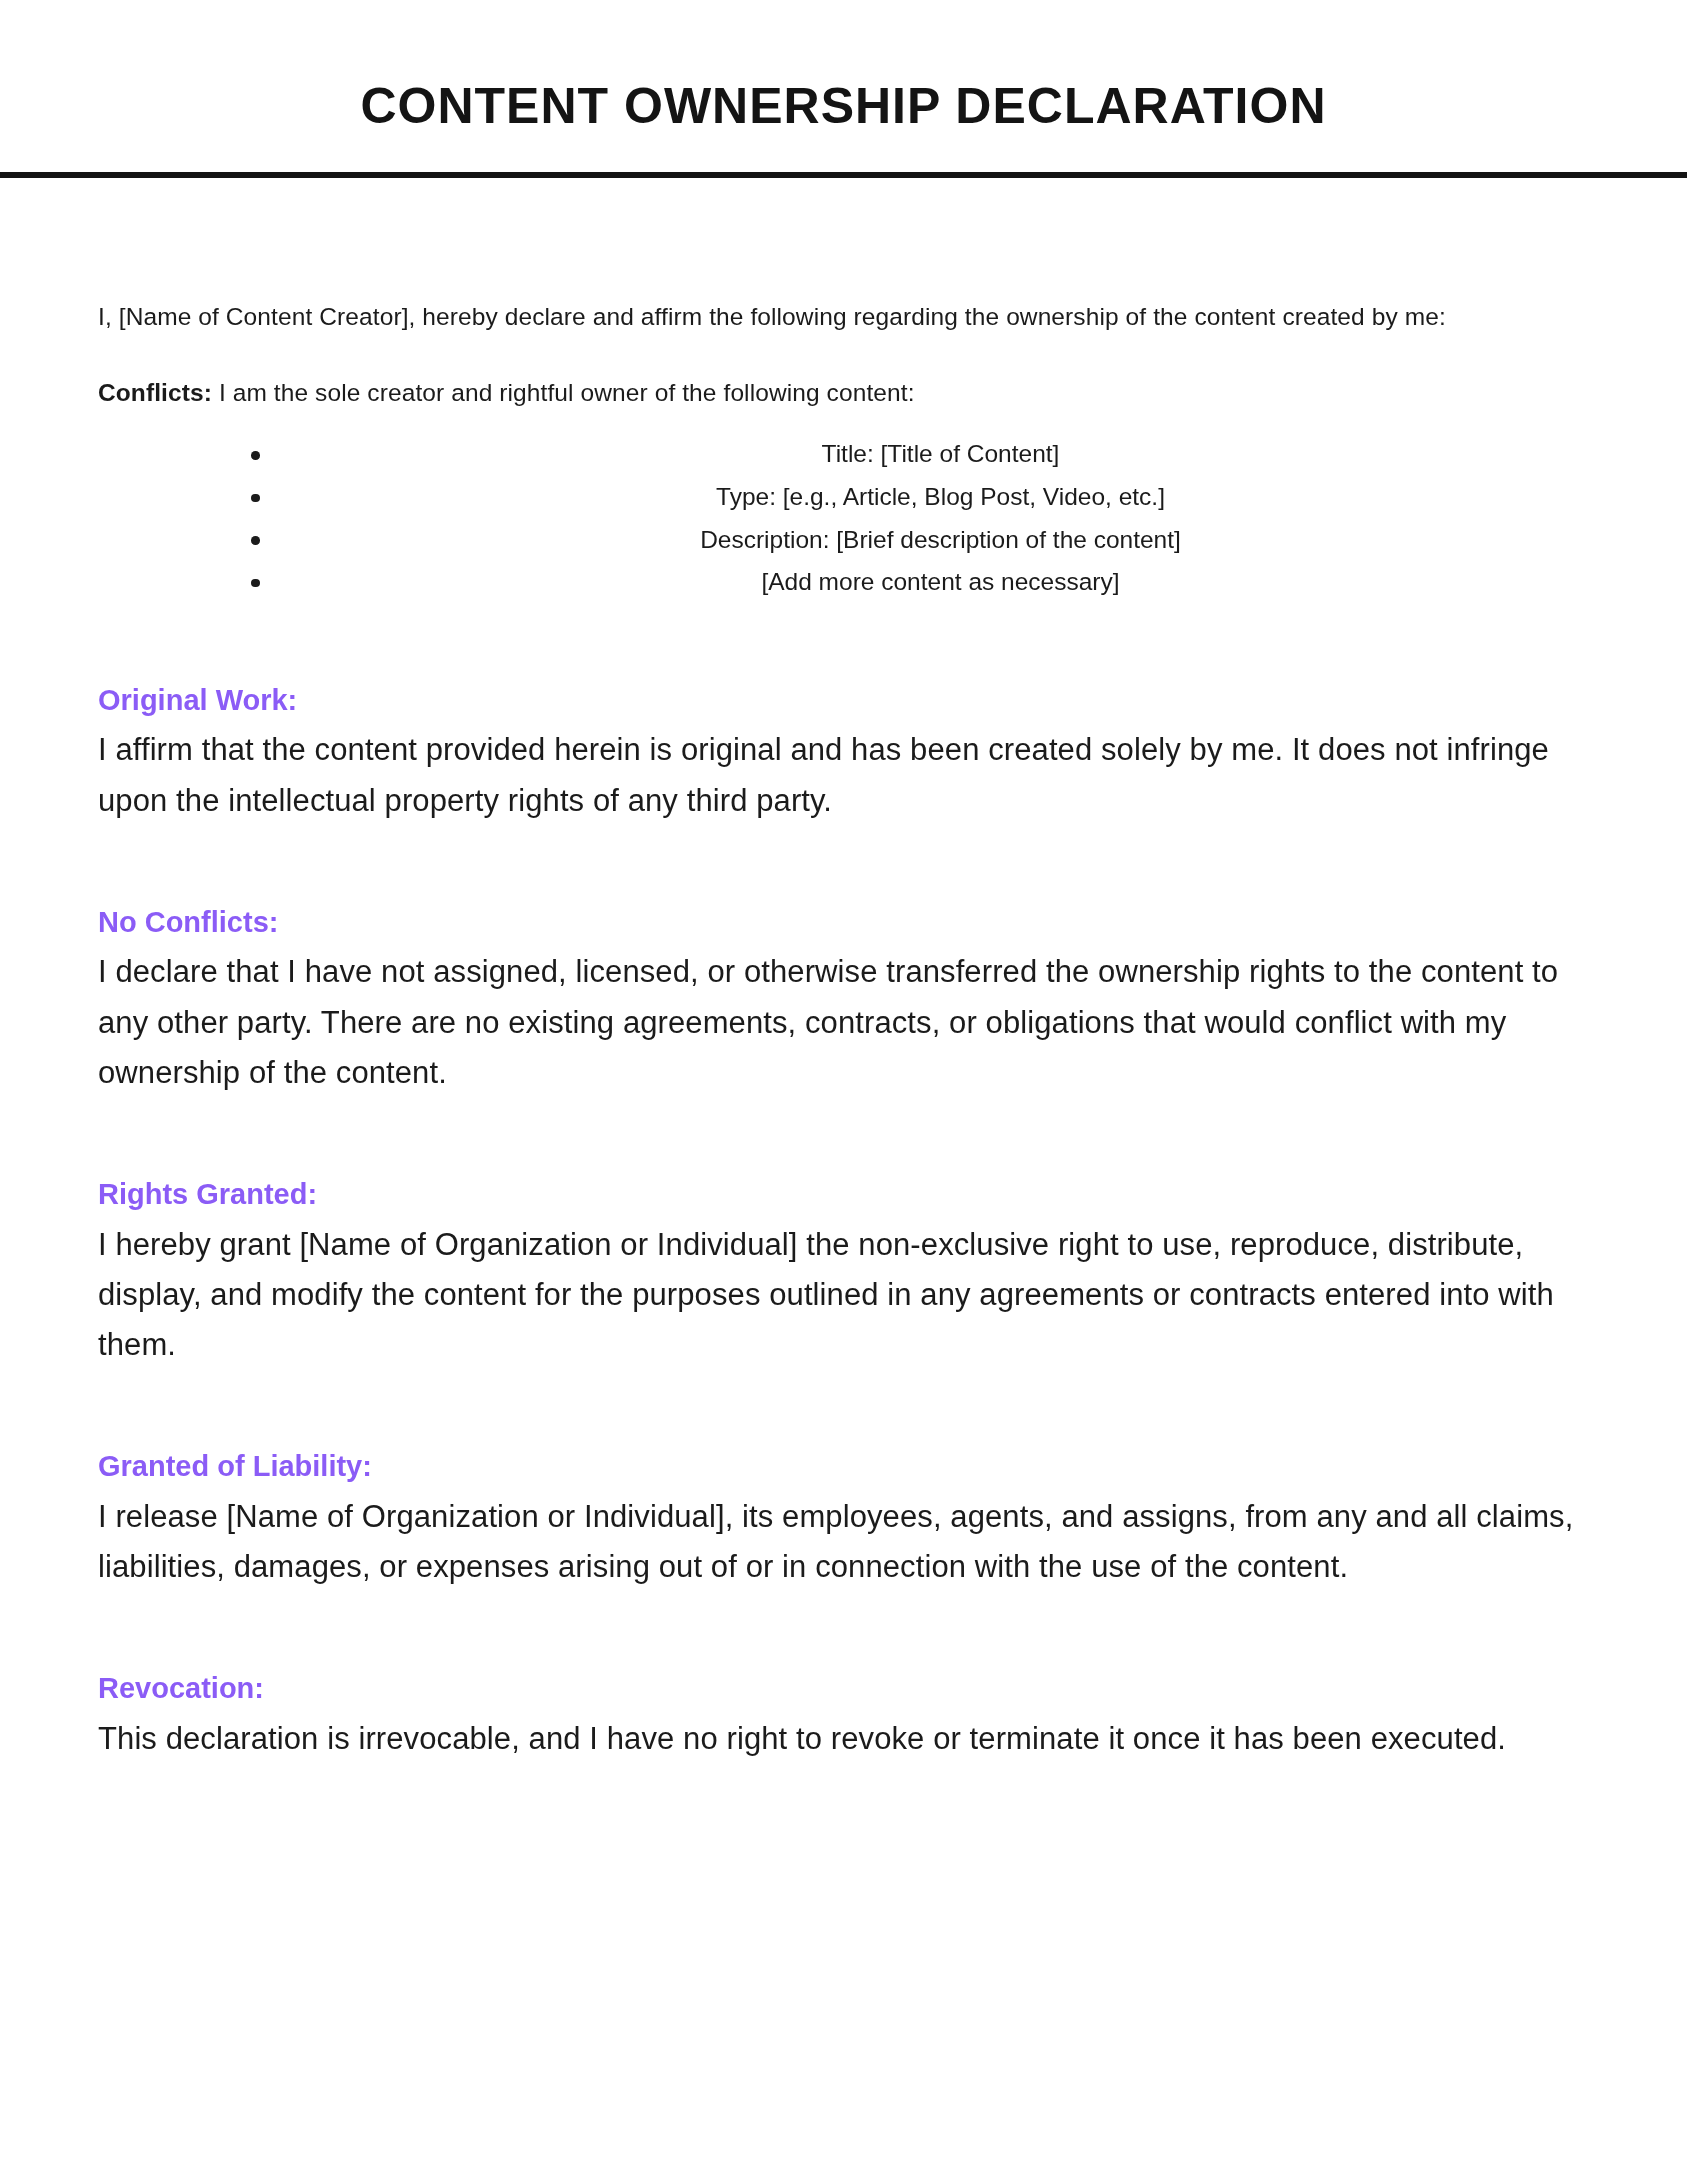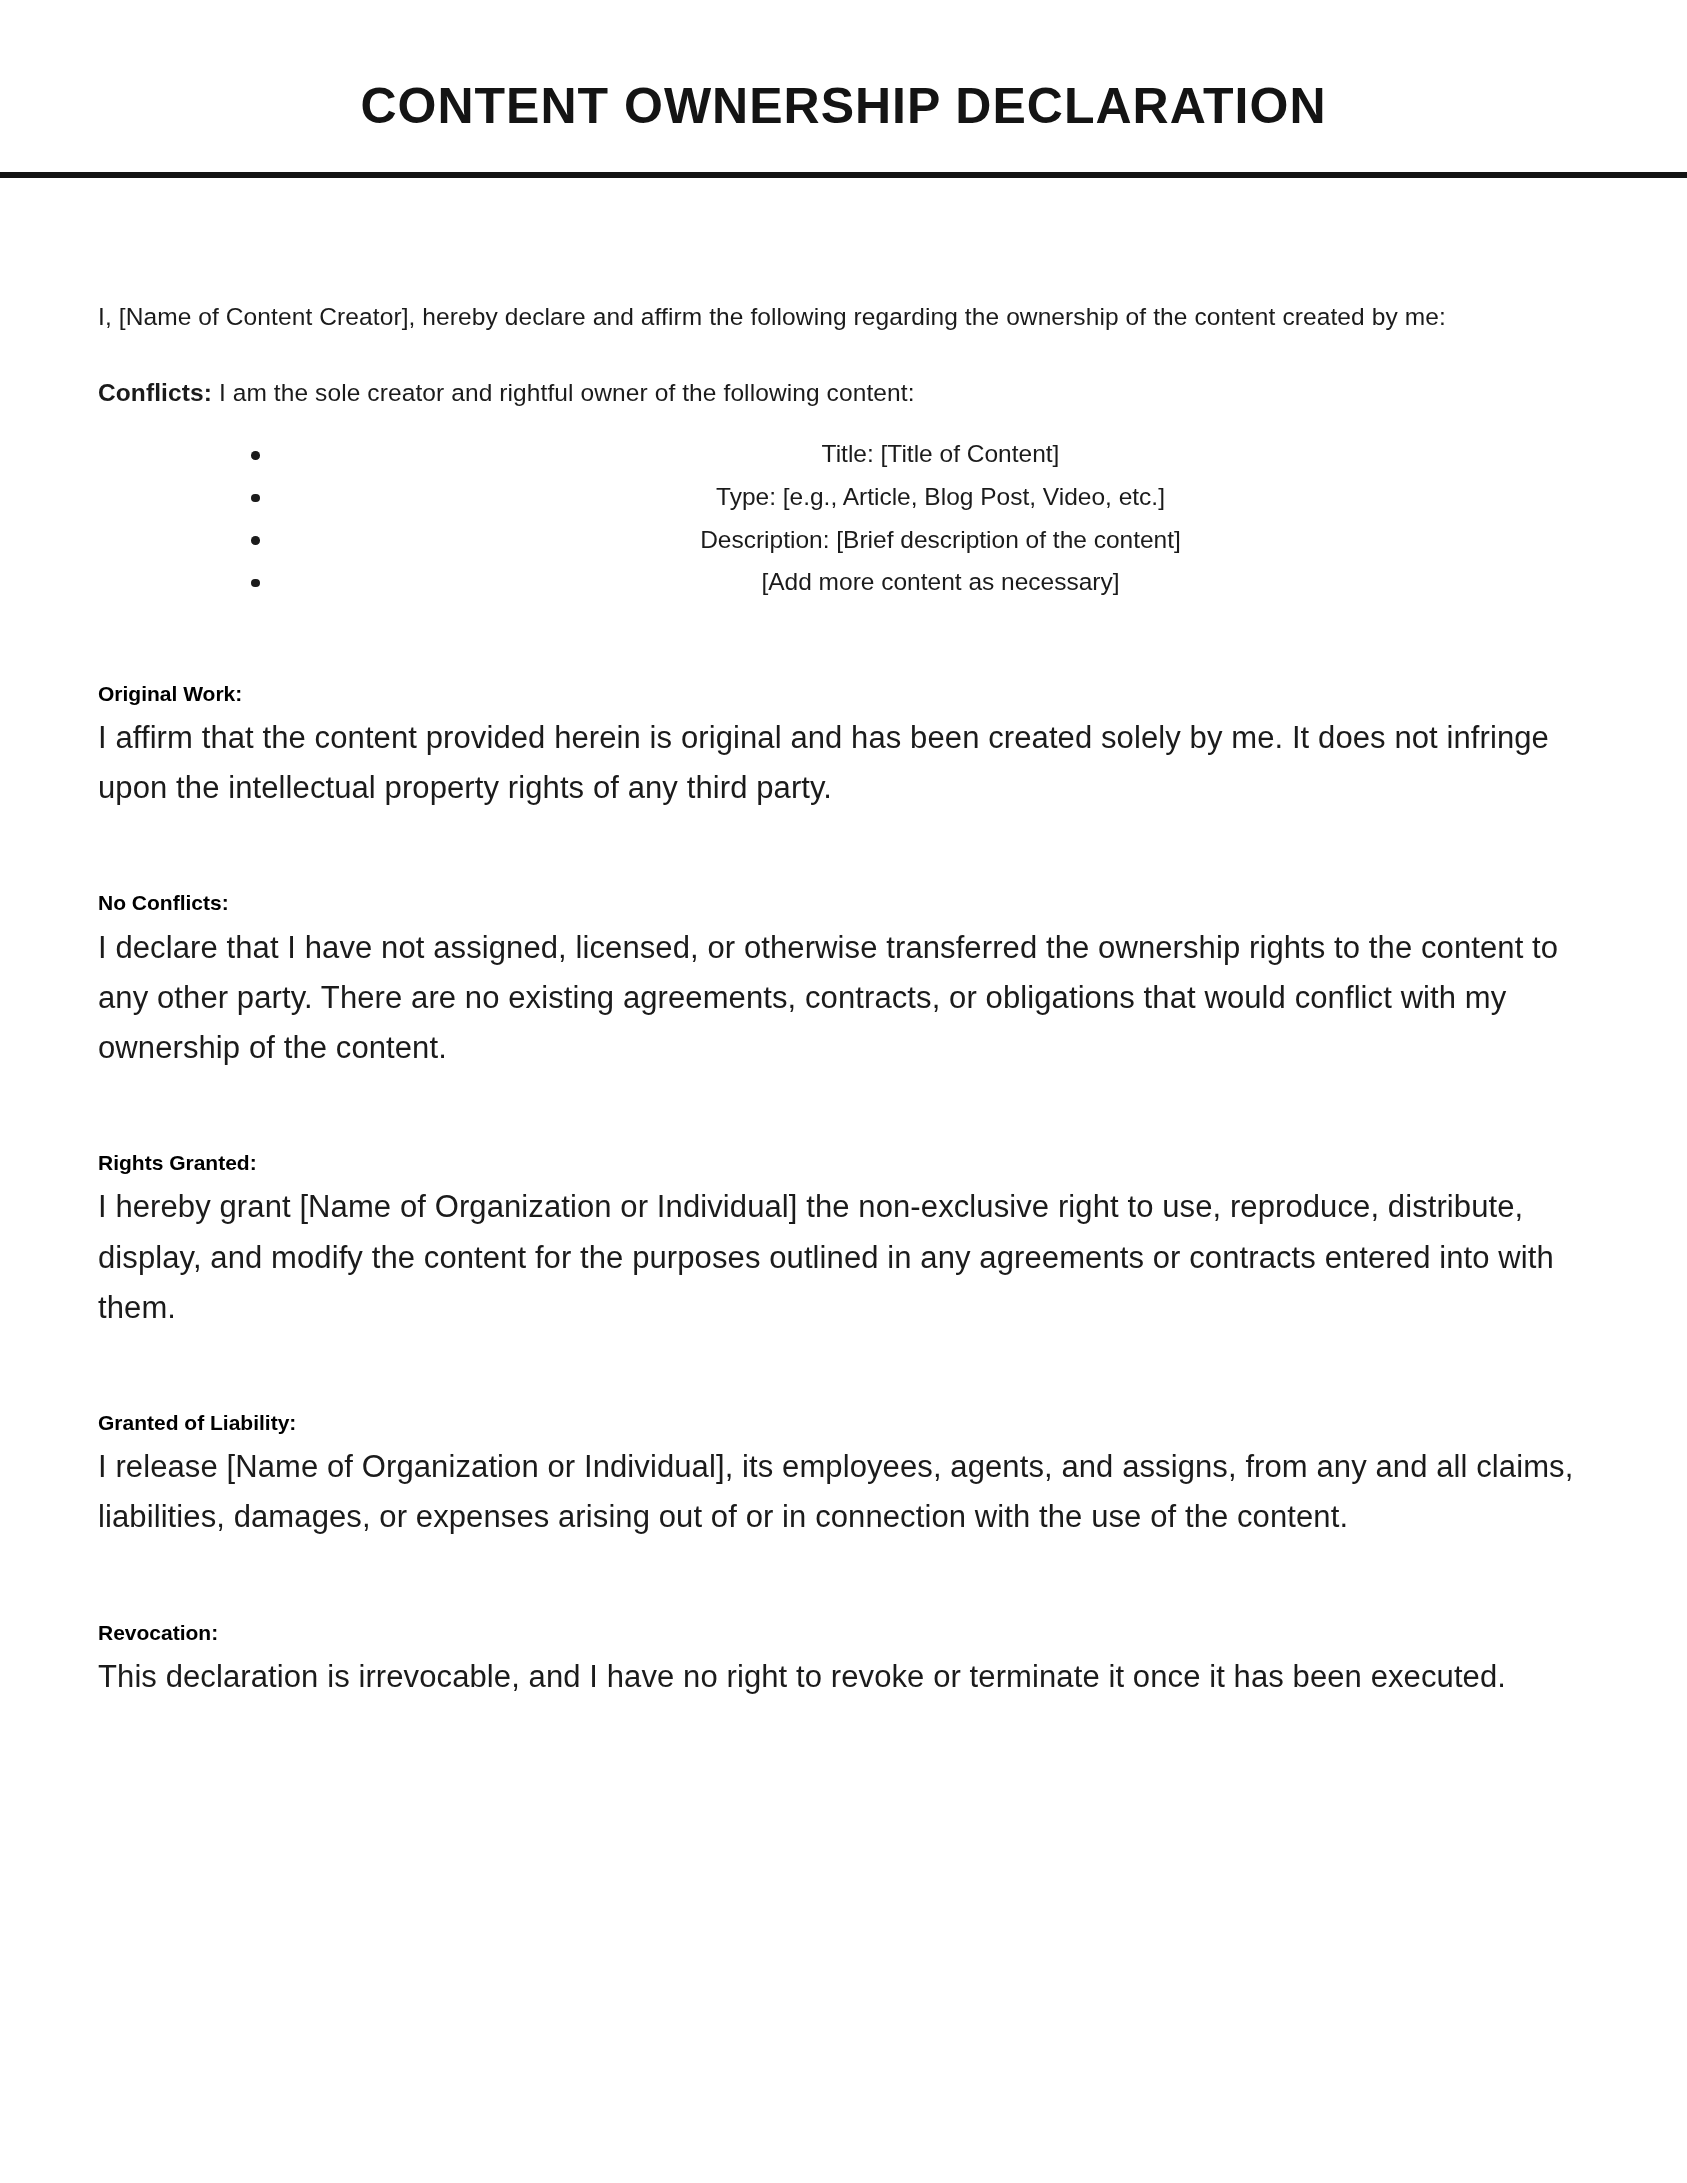--- a/index.html
+++ b/index.html
@@ -82,25 +82,25 @@
     height: 8.6px;
     border-radius: 50%;
     background: #1b1b1b;
   }
 
   
   .section {
     margin-top: 74px;
   }
   .section-heading {
-    font-size: 21px;
+    font-size: 29px;
     font-weight: bold;
     margin: 0 0 2.6px 0;
     line-height: 1.55;
-    color: #000000;
+    color: #8b5cf6;
   }
   .section-text {
     font-size: 31px;
     line-height: 1.62;
     margin: 0;
     color: #1b1b1b;
     letter-spacing: 0.1px;
   }
   .spacer-block {
     height: 79px;

